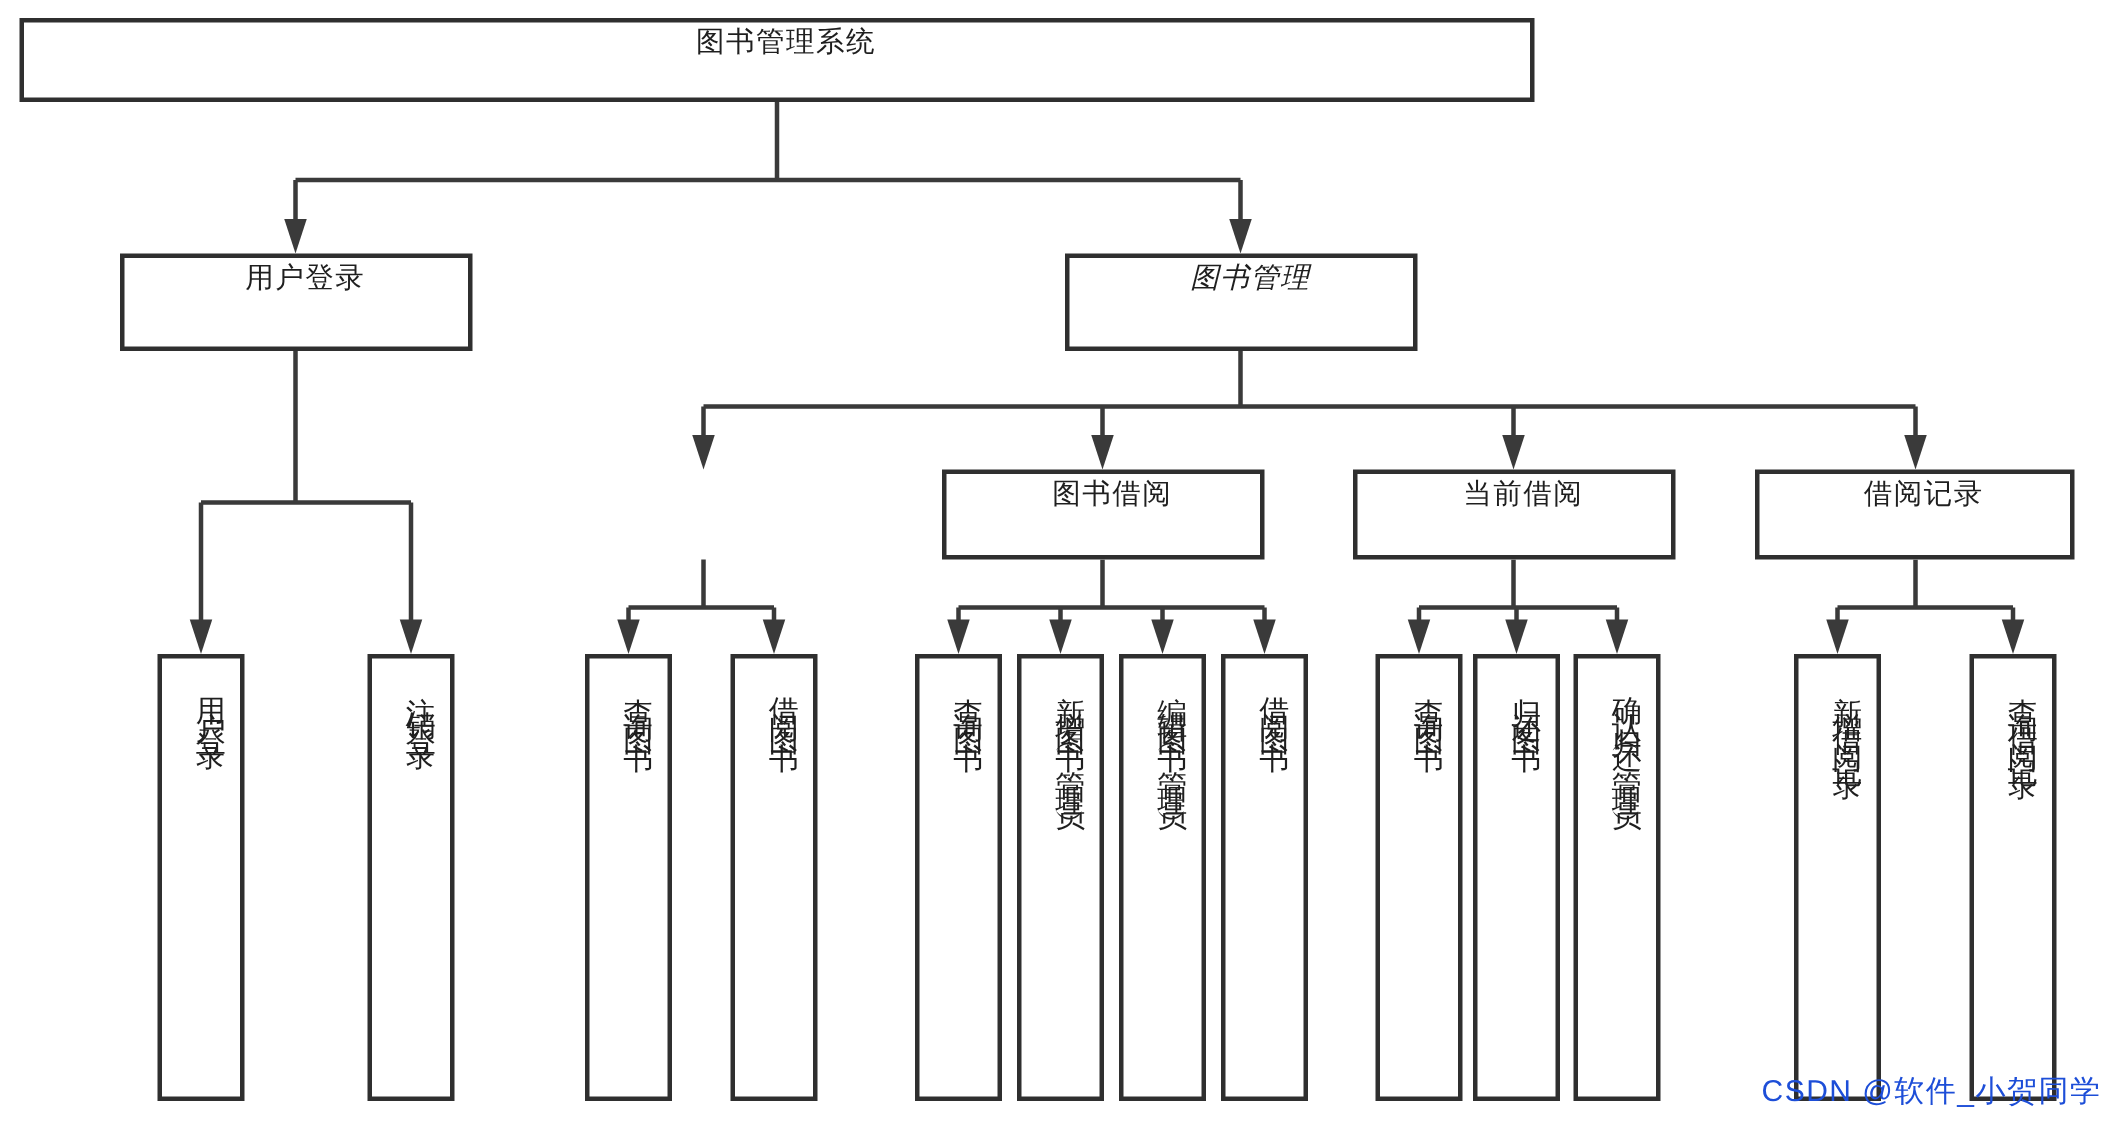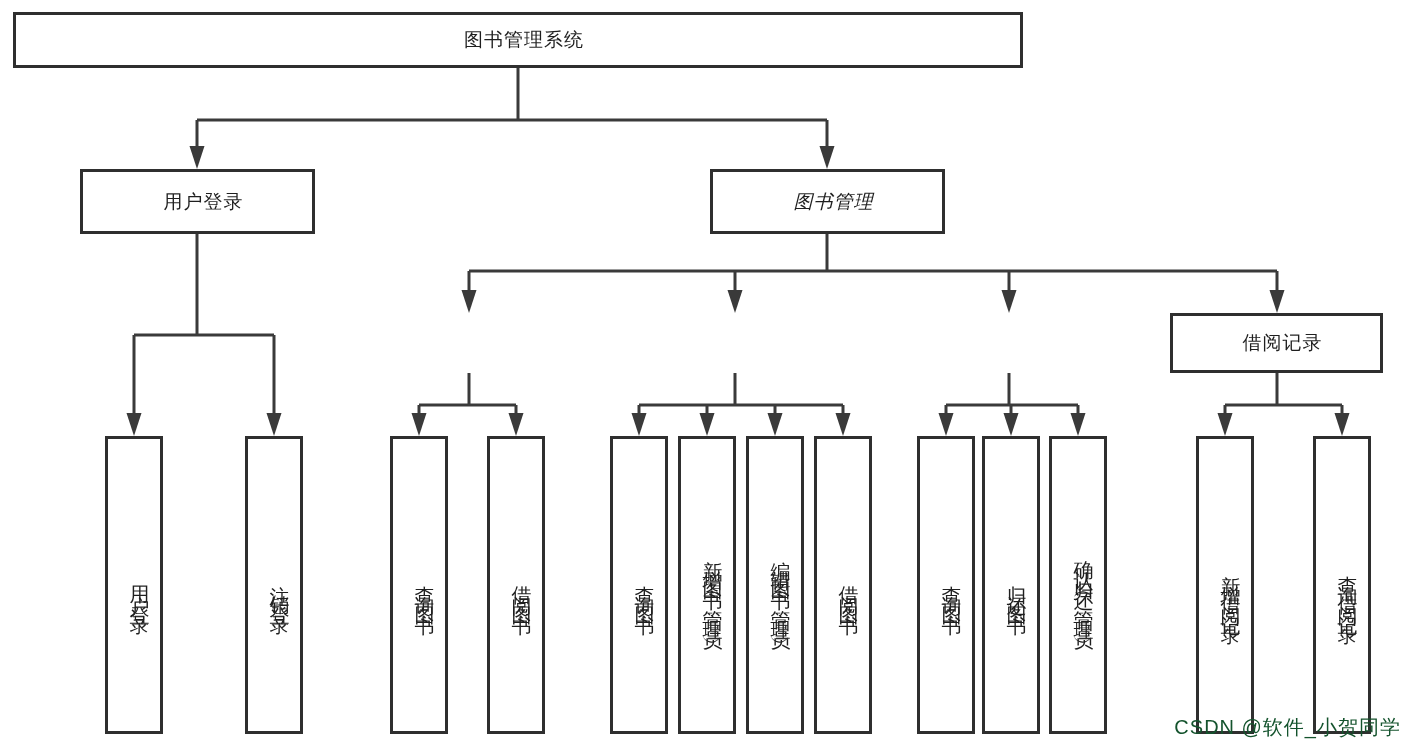--- a/index.html
+++ b/index.html
@@ -10,42 +10,41 @@
     font-family:"Liberation Sans", sans-serif;
     overflow:hidden;
   }
   #connectors{position:absolute;left:0;top:0;z-index:0;}
   .node{
     position:absolute;
     box-sizing:border-box;
     background:#ffffff;
     border:3px solid #2f2f2f;
     display:flex;
-    align-items:center;
     justify-content:center;
     z-index:1;
     color:#1f1f1f;
     padding-left:12px;
   }
   .hbox{font-size:19px;letter-spacing:1px;}
   .vbox span{
     writing-mode:vertical-rl;
     text-orientation:mixed;
     font-size:20px;
     letter-spacing:10px;
     line-height:1;
     white-space:nowrap;
     padding-top:10px; 
   }
   #watermark{
     position:absolute;
     right:4px;
     bottom:6px;
     font-size:20px;
-    color:#14532d;
+    color:#1d4ed8;
     letter-spacing:1px;
     z-index:2;
   }
 </style>
 </head>
 <body>
 
 <div id="stage">
 
   <svg id="connectors" width="1405" height="747" viewBox="0 0 1405 747">
@@ -82,20 +81,26 @@
     <span>图书管理系统</span>
   </div>
 
   <div class="node hbox" style="left:80px;top:169px;width:235px;height:65px;">
     <span>用户登录</span>
   </div>
   <div class="node hbox" style="left:710px;top:169px;width:235px;height:65px;font-style:italic;">
     <span>图书管理</span>
   </div>
 
+  <div class="node hbox" style="left:628px;top:313px;width:215px;height:60px;">
+    <span>图书借阅</span>
+  </div>
+  <div class="node hbox" style="left:902px;top:313px;width:215px;height:60px;">
+    <span>当前借阅</span>
+  </div>
   <div class="node hbox" style="left:1170px;top:313px;width:213px;height:60px;font-family:Liberation Mono, monospace;">
     <span>借阅记录</span>
   </div>
 
   <div class="node vbox" style="left:105px;top:436px;width:58px;height:298px;">
     <span>用户登录</span>
   </div>
   <div class="node vbox" style="left:245px;top:436px;width:58px;height:298px;">
     <span>注销登录</span>
   </div>

